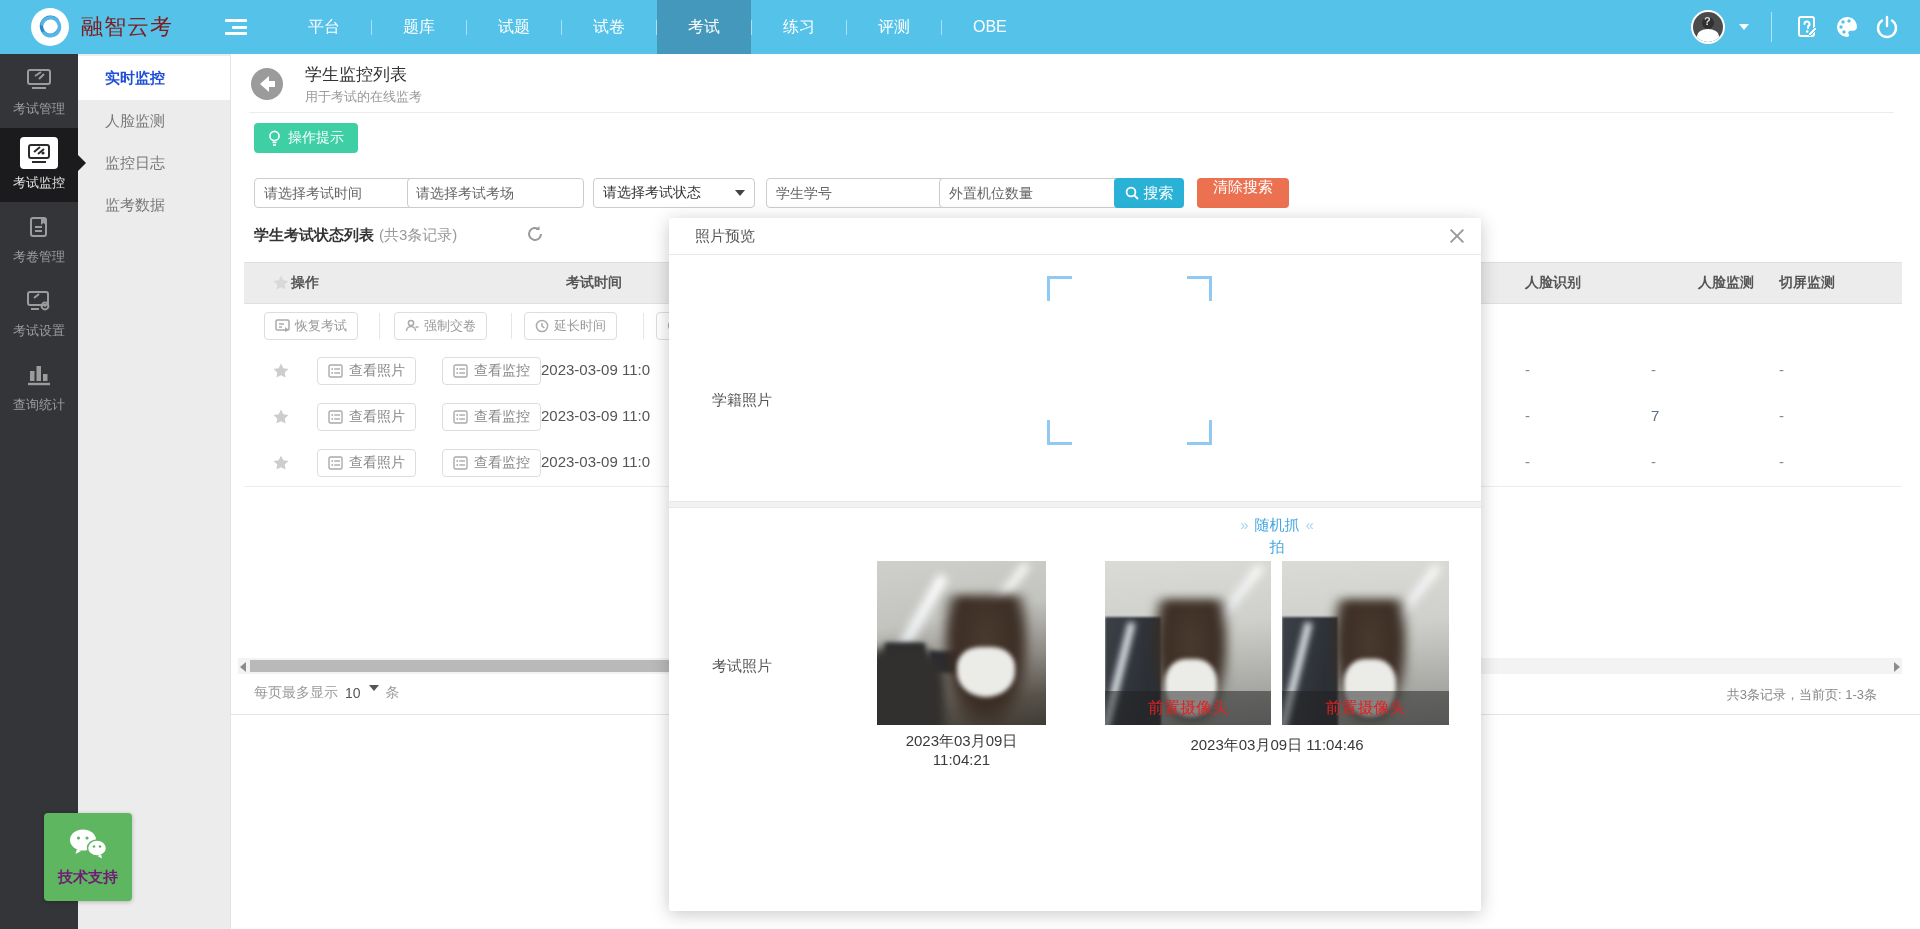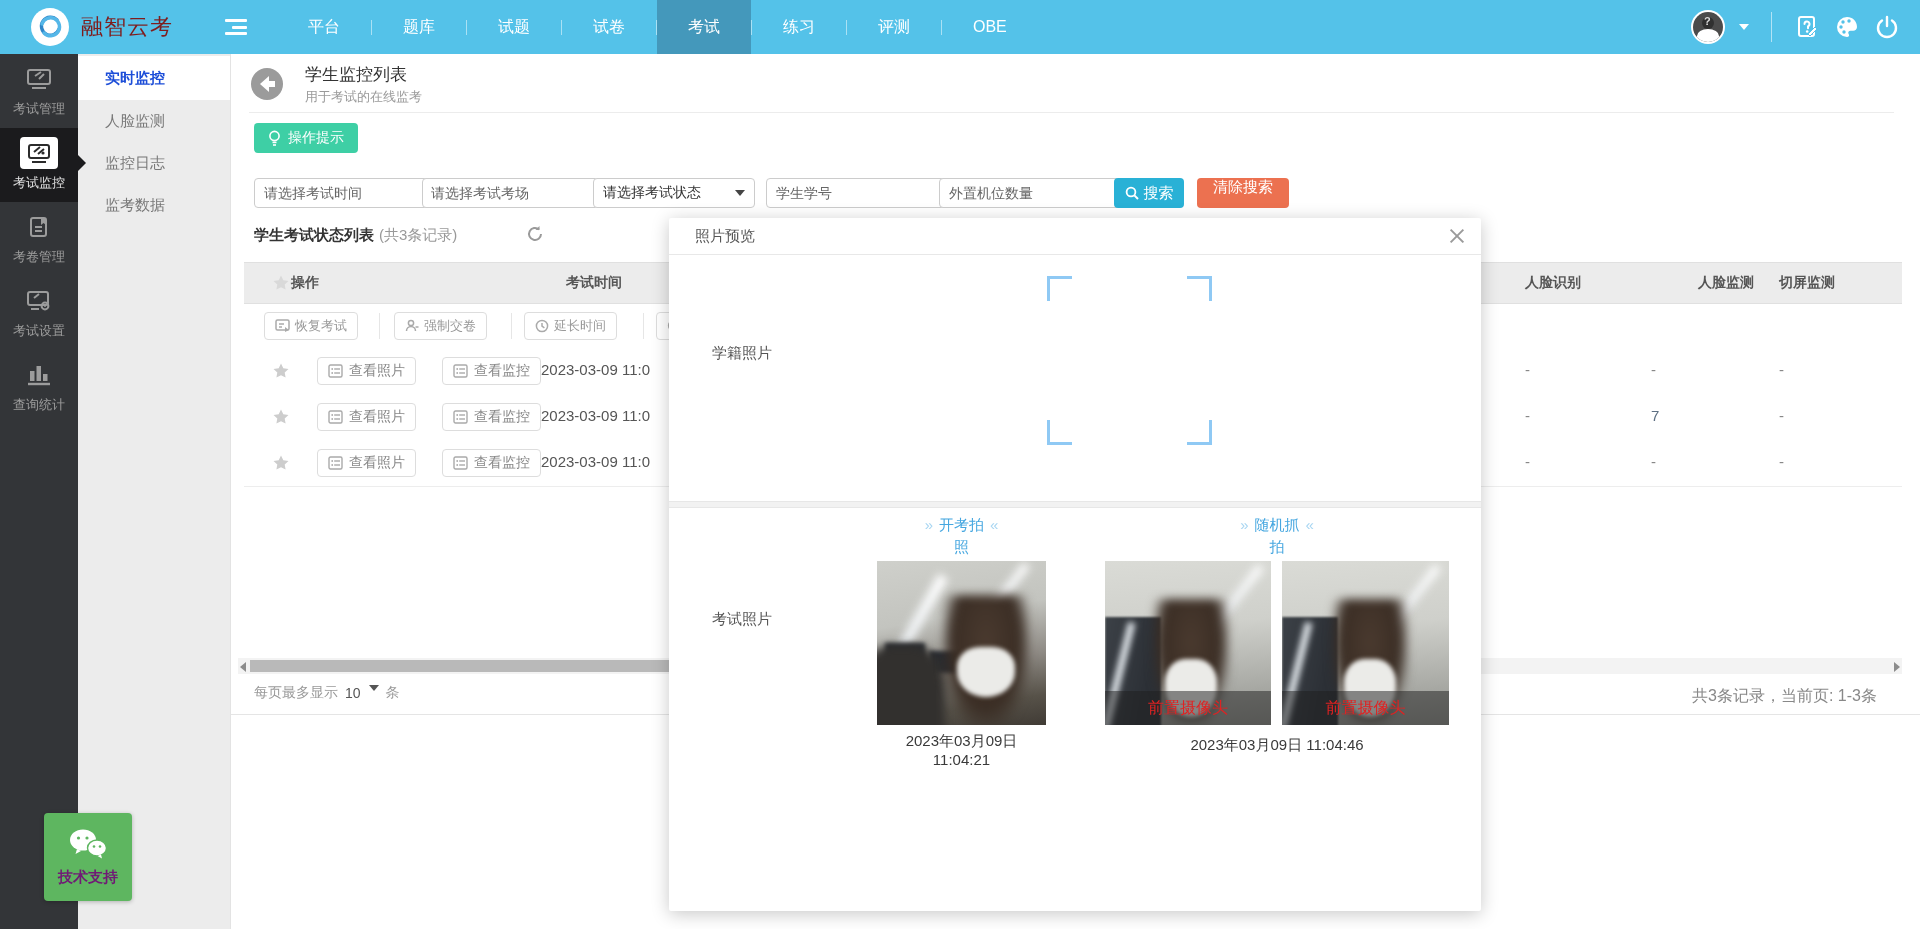--- a/index.html
+++ b/index.html
@@ -70,30 +70,30 @@
   .star{position:absolute;left:28px;top:14px;width:18px;height:18px;cursor:pointer;}
   .hscroll{position:absolute;left:7px;right:18px;top:604px;height:16px;background:#f3f3f3;}
   .hs-arrow{position:absolute;top:4px;width:0;height:0;border-top:5px solid transparent;border-bottom:5px solid transparent;cursor:pointer;}
   .hs-left{left:2px;border-right:6px solid #8c8c8c;}
   .hs-right{right:2px;border-left:6px solid #8c8c8c;}
   .hs-thumb{position:absolute;left:12px;top:2px;width:1150px;height:12px;background:#b9b9b9;cursor:pointer;}
   .ps-row{position:absolute;left:0;right:0;top:620px;height:40px;border-bottom:1px solid #e5e5e5;background:#fff;}
   .ps-left{position:absolute;left:23px;top:10px;display:flex;align-items:center;font-size:14px;color:#999;gap:7px;}
   .ps-select{display:flex;gap:8px;color:#555;cursor:pointer;font-size:14px;}
   .ps-caret{width:0;height:0;border-left:5px solid transparent;border-right:5px solid transparent;border-top:6px solid #555;}
-  .summary{position:absolute;right:43px;top:12px;font-size:16px;color:#888;}
+  .summary{position:absolute;right:43px;top:12px;font-size:13px;color:#888;}
   
   .modal{position:absolute;left:669px;top:218px;width:812px;height:693px;background:#fff;z-index:100;box-shadow:0 3px 18px rgba(0,0,0,.22);border-radius:2px;}
   .modal-header{position:absolute;left:0;right:0;top:0;height:36px;border-bottom:1px solid #e8e8e8;}
   .modal-title{position:absolute;left:26px;top:9px;font-size:15px;color:#555;}
   .modal-close{position:absolute;right:14px;top:8px;width:20px;height:20px;cursor:pointer;}
   .modal-close::before,.modal-close::after{content:"";position:absolute;left:9px;top:1px;width:2px;height:18px;background:#9a9a9a;}
   .modal-close::before{transform:rotate(45deg);}
   .modal-close::after{transform:rotate(-45deg);}
-  .sec-label{position:absolute;font-size:15px;color:#555;}
+  .sec-label{position:absolute;font-size:15px;color:#555;margin-top:47px;}
   .bracket-frame{position:absolute;left:378px;top:58px;width:165px;height:169px;}
   .bk{position:absolute;width:22px;height:22px;border:0 solid #8fc9f4;}
   .bk.tl{left:0;top:0;border-left-width:3px;border-top-width:3px;}
   .bk.tr{right:0;top:0;border-right-width:3px;border-top-width:3px;}
   .bk.bl{left:0;bottom:0;border-left-width:3px;border-bottom-width:3px;}
   .bk.br{right:0;bottom:0;border-right-width:3px;border-bottom-width:3px;}
   .mod-divider{position:absolute;left:0;right:0;top:283px;height:7px;background:#f2f2f2;border-top:1px solid #e7e7e7;border-bottom:1px solid #e7e7e7;box-sizing:border-box;}
   .group-head{position:absolute;top:296px;text-align:center;font-size:15px;line-height:22px;color:#46a7e0;cursor:pointer;}
   .group-head .deco{color:#a8d6f2;margin:0 6px;}
   .g1{left:208px;width:169px;}
@@ -276,21 +276,21 @@
     <div class="tips-btn">
       <svg width="13" height="17" viewBox="0 0 13 17">
         <circle cx="6.5" cy="6" r="4.6" fill="none" stroke="#fff" stroke-width="1.6"></circle>
         <line x1="4.5" y1="12.4" x2="8.5" y2="12.4" stroke="#fff" stroke-width="1.6"></line>
         <line x1="5" y1="15" x2="8" y2="15" stroke="#fff" stroke-width="1.6"></line>
       </svg>
       <span>操作提示</span>
     </div>
 
     <input class="f-input" style="left: 23px; width: 158px;" placeholder="请选择考试时间">
-    <input class="f-input" style="left: 191px; width: 158px; padding-left: 8px;" placeholder="请选择考试考场">
+    <input class="f-input" style="left: 176px; width: 158px; padding-left: 8px;" placeholder="请选择考试考场">
     <div class="f-select" style="left:362px;width:162px;">
       <span>请选择考试状态</span>
       <span class="sel-caret"></span>
     </div>
     <input class="f-input" style="left: 535px; width: 163px;" placeholder="学生学号">
     <input class="f-input" style="left: 708px; width: 161px;" placeholder="外置机位数量">
     <div class="btn-search">
       <svg width="14" height="14" viewBox="0 0 14 14">
           <circle cx="6" cy="6" r="4.4" fill="none" stroke="#fff" stroke-width="1.8"></circle>
           <line x1="9.4" y1="9.4" x2="13" y2="13" stroke="#fff" stroke-width="2"></line>
@@ -479,24 +479,20 @@
       <div class="bk tl"></div>
       <div class="bk tr"></div>
       <div class="bk bl"></div>
       <div class="bk br"></div>
     </div>
 
     <div class="mod-divider"></div>
 
     <div class="sec-label" style="left:43px;top:392px;">考试照片</div>
 
-    <div class="group-head g1">
-      <span class="deco">»</span><span>开考拍</span><span class="deco">«</span><br>
-      <span>照</span>
-    </div>
     <div class="group-head g2">
       <span class="deco">»</span><span>随机抓</span><span class="deco">«</span><br>
       <span>拍</span>
     </div>
 
     <div class="photo ph1">
       <div class="bg1"></div>
       <div class="streak" style="left:26px;top:6px;"></div>
       <div class="streak s2" style="left:112px;top:-8px;"></div>
       <div class="monitor" style="left:8px;top:82px;width:40px;height:26px;"></div>

